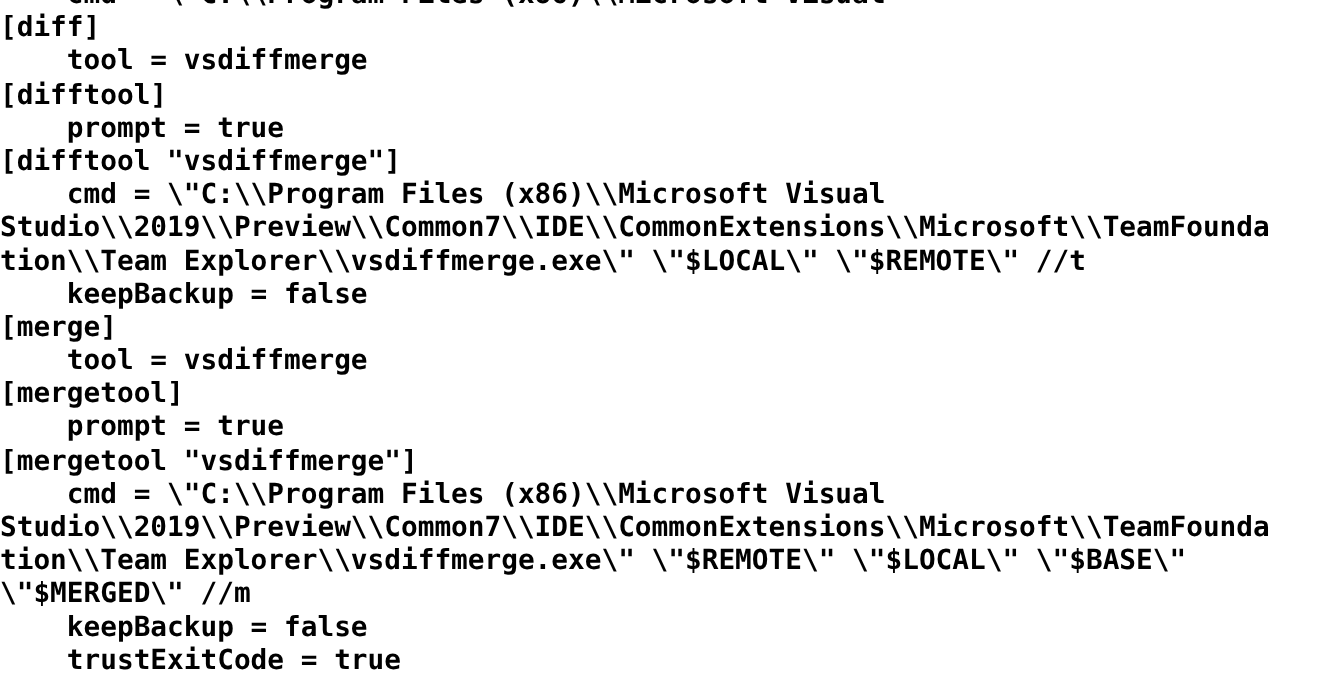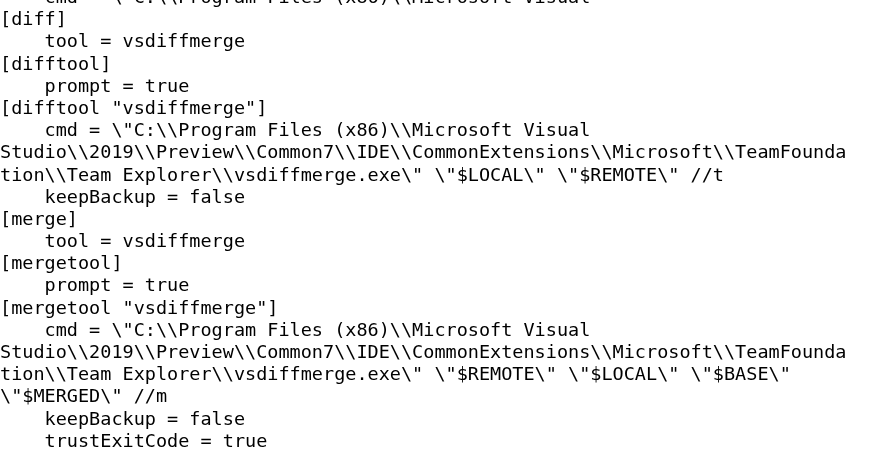--- a/index.html
+++ b/index.html
@@ -41,20 +41,21 @@
     -webkit-font-smoothing: none;
     font-smooth: never;
   }
 
   .code-line {
     display: block;
     height: 22.2px;
     white-space: pre;
     overflow: hidden;
     text-overflow: clip;
+    font-weight: bold;
   }
 </style>
 </head>
 <body>
 
 <div id="code-surface">
   <pre class="code-block"><span class="code-line">    cmd = \"C:\\Program Files (x86)\\Microsoft Visual</span><span class="code-line">[diff]</span><span class="code-line">    tool = vsdiffmerge</span><span class="code-line">[difftool]</span><span class="code-line">    prompt = true</span><span class="code-line">[difftool "vsdiffmerge"]</span><span class="code-line">    cmd = \"C:\\Program Files (x86)\\Microsoft Visual</span><span class="code-line">Studio\\2019\\Preview\\Common7\\IDE\\CommonExtensions\\Microsoft\\TeamFounda</span><span class="code-line">tion\\Team Explorer\\vsdiffmerge.exe\" \"$LOCAL\" \"$REMOTE\" //t</span><span class="code-line">    keepBackup = false</span><span class="code-line">[merge]</span><span class="code-line">    tool = vsdiffmerge</span><span class="code-line">[mergetool]</span><span class="code-line">    prompt = true</span><span class="code-line">[mergetool "vsdiffmerge"]</span><span class="code-line">    cmd = \"C:\\Program Files (x86)\\Microsoft Visual</span><span class="code-line">Studio\\2019\\Preview\\Common7\\IDE\\CommonExtensions\\Microsoft\\TeamFounda</span><span class="code-line">tion\\Team Explorer\\vsdiffmerge.exe\" \"$REMOTE\" \"$LOCAL\" \"$BASE\"</span><span class="code-line">\"$MERGED\" //m</span><span class="code-line">    keepBackup = false</span><span class="code-line">    trustExitCode = true</span></pre>
 </div>
 
 </body></html>

